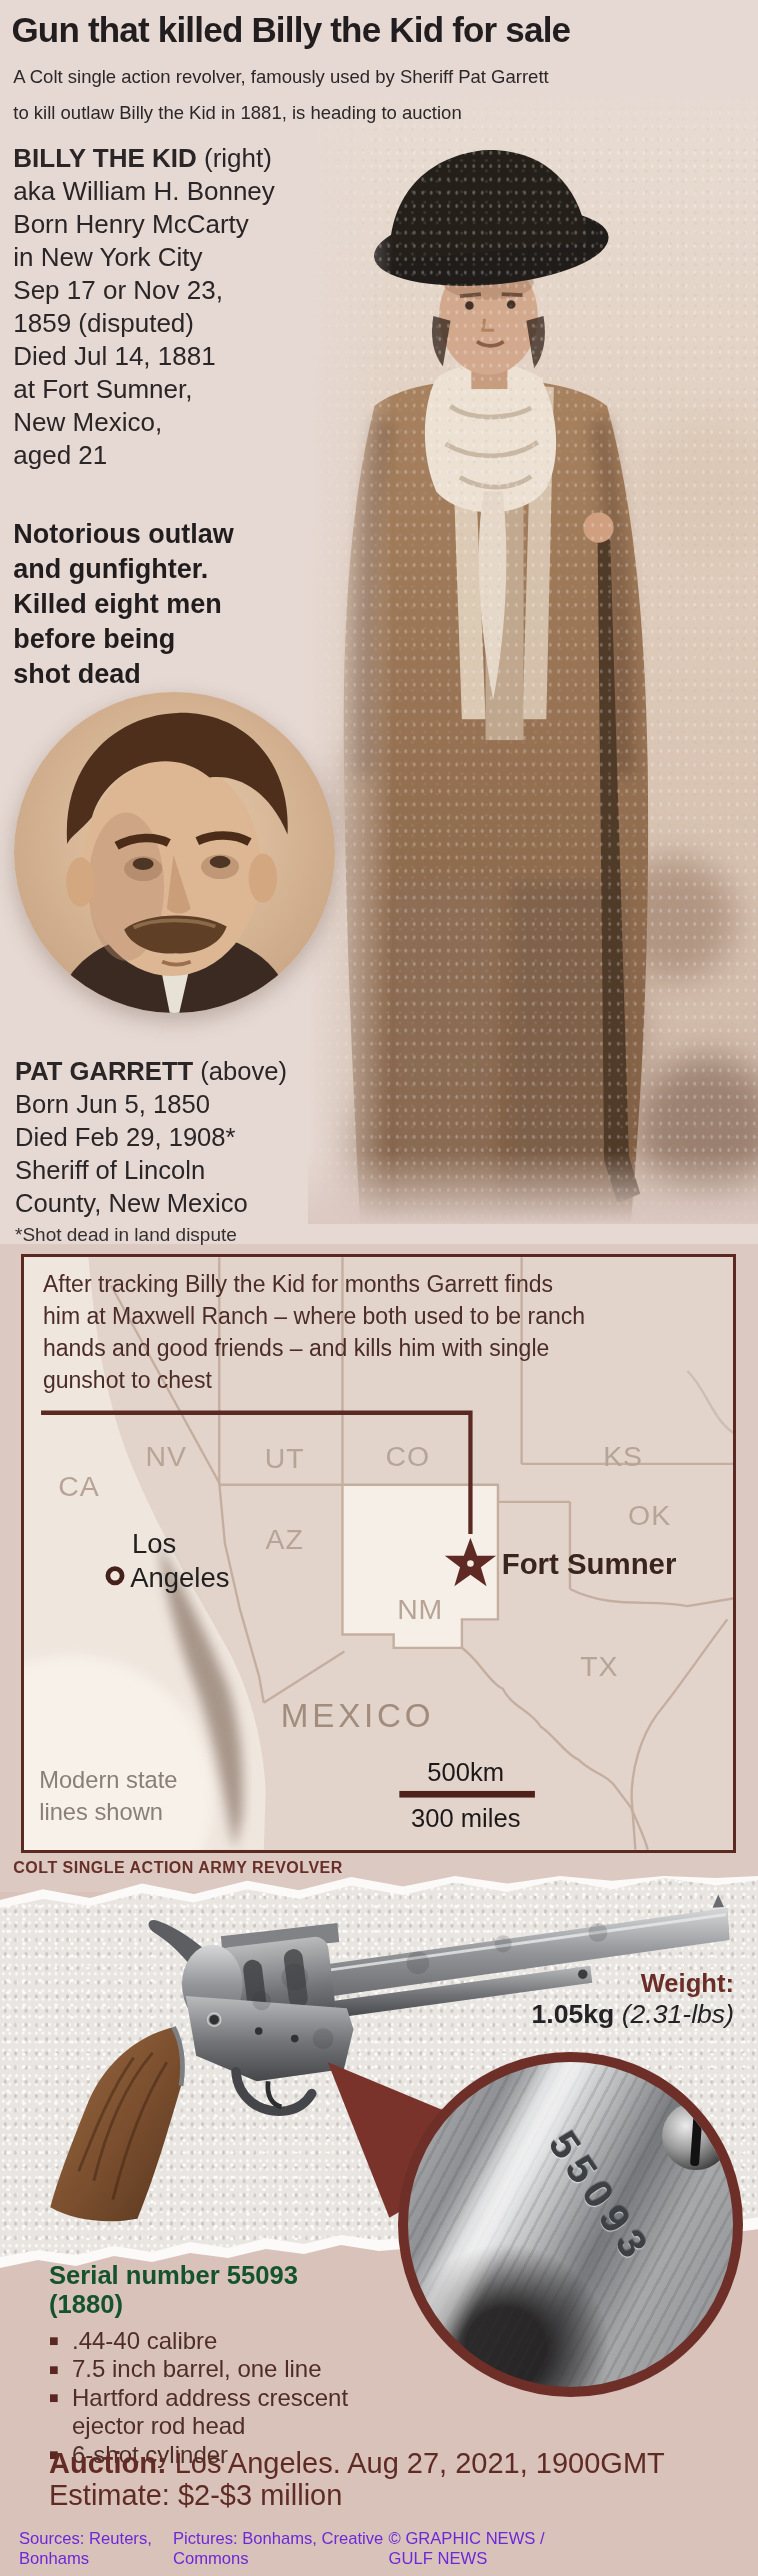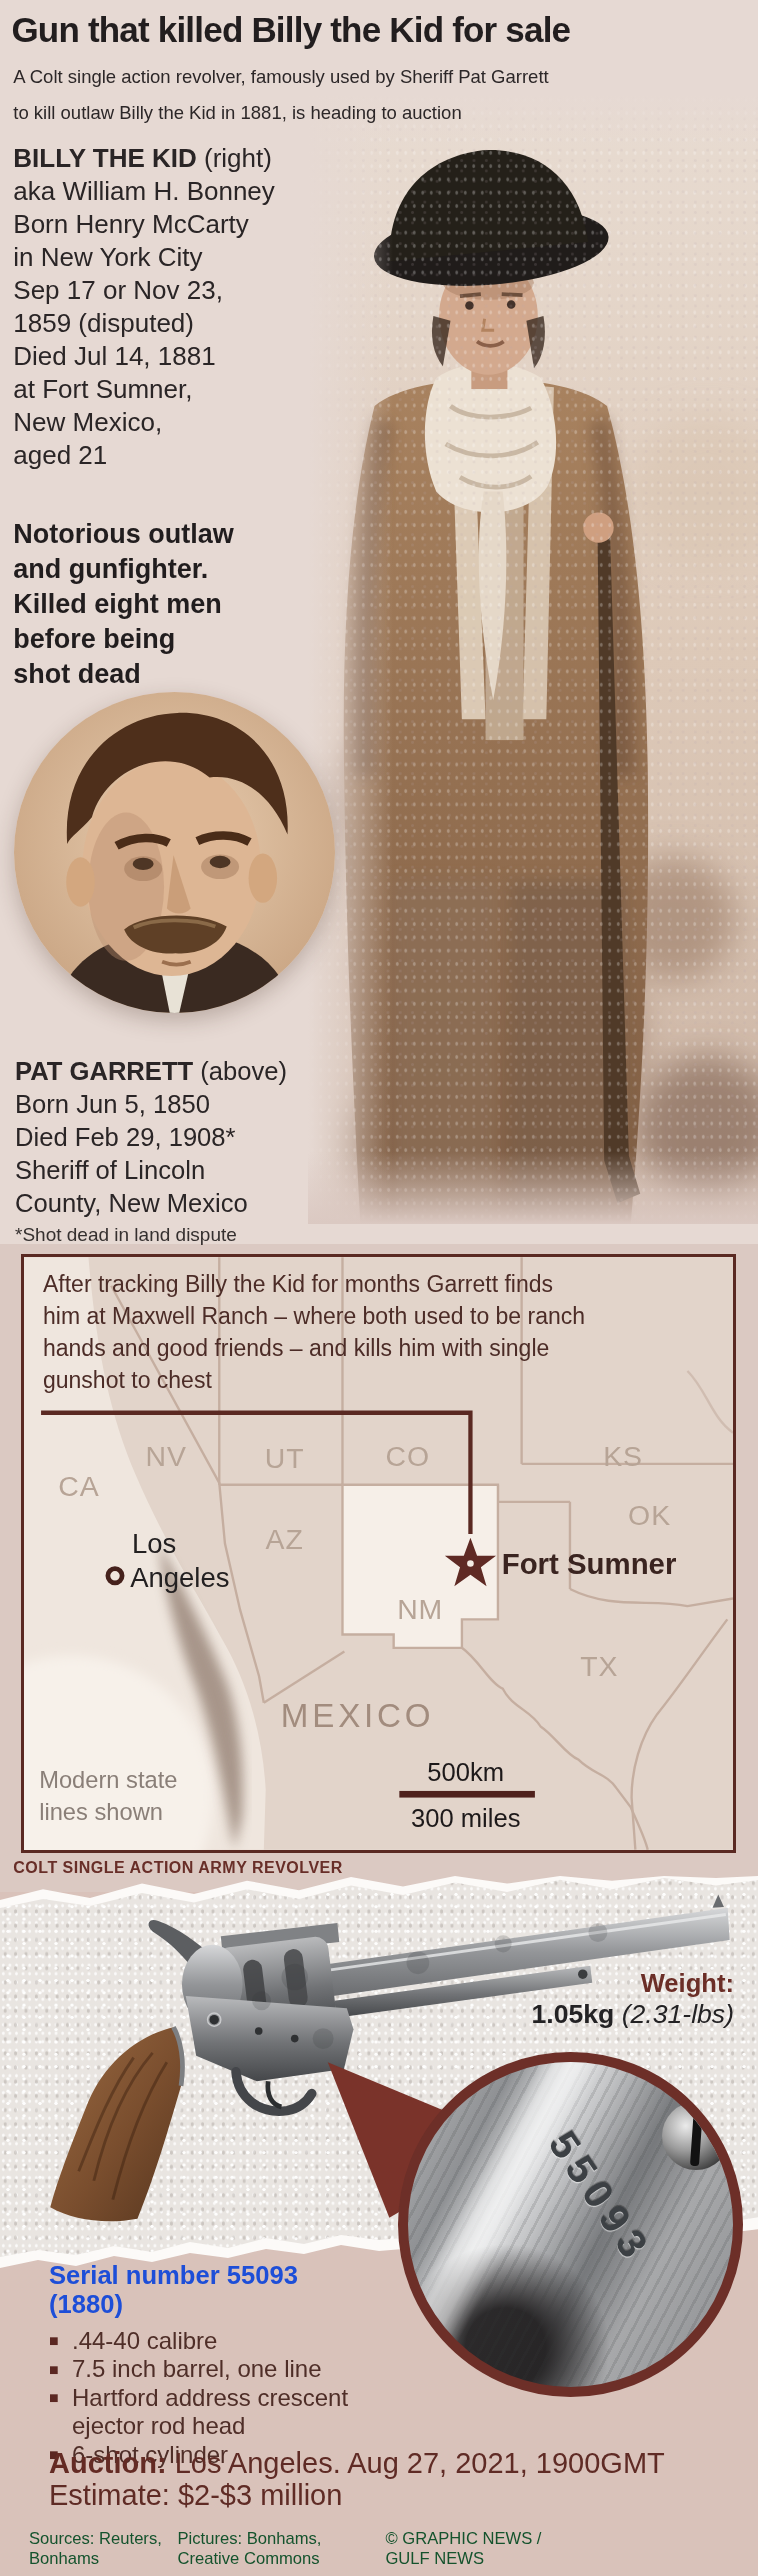--- a/index.html
+++ b/index.html
@@ -65,30 +65,30 @@
                repeating-linear-gradient(118deg, rgba(58,60,63,.30) 0 2.8px, rgba(58,60,63,0) 2.8px 10.4px);}
   .mag-serial{position:absolute;left:169px;top:61px;transform:rotate(56deg);transform-origin:left top;
     font-size:40px;font-weight:bold;color:#3c4044;letter-spacing:7.6px;
     text-shadow:0.9px 0.9px 0.9px rgba(255,255,255,.55), -0.9px -0.9px 0.9px rgba(0,0,0,.35);}
   .mag-screw{position:absolute;left:254px;top:40px;width:68px;height:68px;border-radius:50%;
     background:radial-gradient(circle at 35% 35%, #ebebeb, #9b9b9b 40%, #3c3c3c 78%);}
   .mag-screw::after{content:"";position:absolute;left:30px;top:4.7px;width:8.5px;height:59px;background:#121212;
     border-radius:3.8px;transform:rotate(4deg);}
 
   .serial-block{left:49px;top:2261px;width:327px;}
-  .serial-block h3{margin:0 0 7.6px 0;font-size:25.6px;font-weight:bold;color:#1d4ed8;}
+  .serial-block h3{margin:0 0 7.6px 0;font-size:25.6px;font-weight:bold;color:#14532d;}
   .serial-block ul{margin:0;padding:0;list-style:none;}
   .serial-block li{position:relative;padding-left:23px;font-size:24px;line-height:28.5px;color:#4f2e28;}
   .serial-block li::before{content:"■";position:absolute;left:0;top:0.9px;font-size:16px;color:#5b2722;}
 
   .auction{left:49px;top:2447px;font-size:29px;line-height:32px;color:#5f2b25;}
   .auction .lab{font-weight:bold;color:#642b24;}
 
   .footer{left:0;top:2529px;width:600px;display:flex;justify-content:space-between;box-sizing:border-box;
-    padding:0 29px;font-size:16.6px;color:#14532d;}
+    padding:0 19px;font-size:16.6px;color:#6d28d9;}
 </style>
 </head>
 <body>
 
 <div class="page">
 
   <div class="abs bg-mid"></div>
   <div class="abs bg-bottom"></div>
 
   <div class="abs billy-photo">

